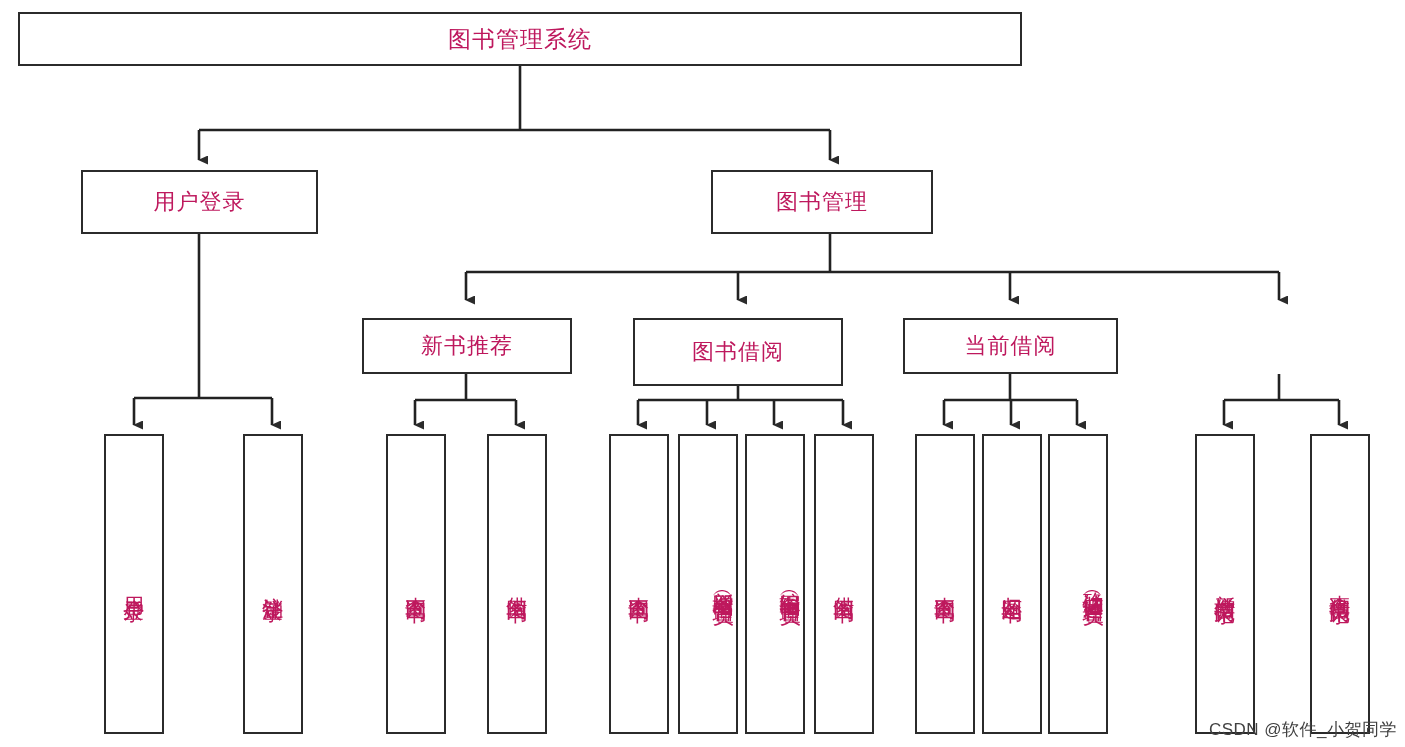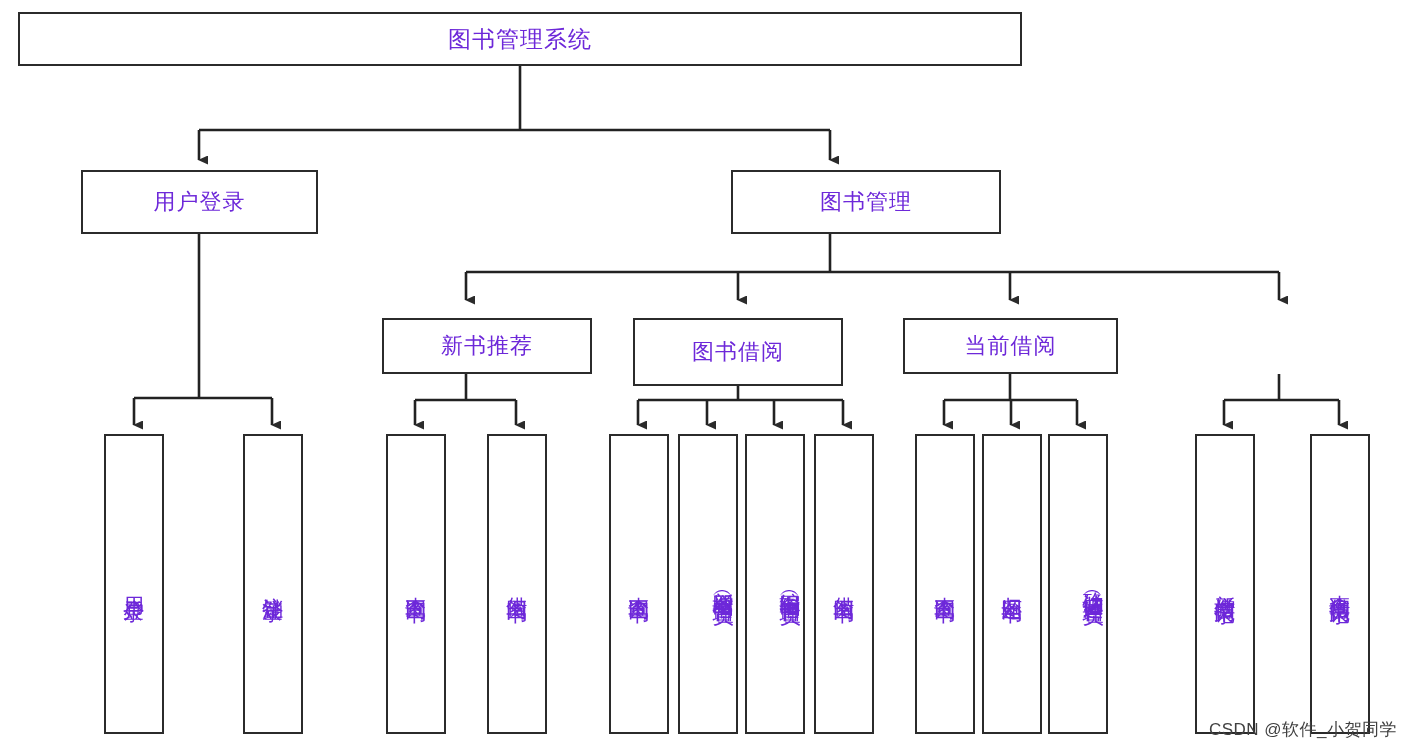--- a/index.html
+++ b/index.html
@@ -18,21 +18,21 @@
     overflow: hidden;
   }
   .node {
     position: absolute;
     box-sizing: border-box;
     border: 2px solid #2b2b2b;
     background: #ffffff;
     display: flex;
     align-items: center;
     justify-content: center;
-    color: #6d28d9;
+    color: #be185d;
     text-align: center;
   }
   .node.h {
     font-size: 22px;
     letter-spacing: 1px;
   }
   .node.root {
     font-size: 23px;
   }
   .node.leaf {
@@ -125,25 +125,25 @@
     </g>
   </svg>
 
   <div class="node root h" style="left:18px; top:12px; width:1004px; height:54px;">
     <span>图书管理系统</span>
   </div>
 
   <div class="node h" style="left:81px; top:170px; width:237px; height:64px;">
     <span>用户登录</span>
   </div>
-  <div class="node h" style="left:711px; top:170px; width:270px; height:64px;margin-left:20px;">
+  <div class="node h" style="left:711px; top:170px; width:222px; height:64px;">
     <span>图书管理</span>
   </div>
 
-  <div class="node h" style="left:362px; top:318px; width:210px; height:56px;margin-left:20px;">
+  <div class="node h" style="left:362px; top:318px; width:210px; height:56px;">
     <span>新书推荐</span>
   </div>
   <div class="node h" style="left:633px; top:318px; width:210px; height:68px;">
     <span>图书借阅</span>
   </div>
   <div class="node h" style="left:903px; top:318px; width:215px; height:56px;">
     <span>当前借阅</span>
   </div>
 
   <div class="node leaf tall" style="left:104px; top:434px; width:60px; height:300px;">

